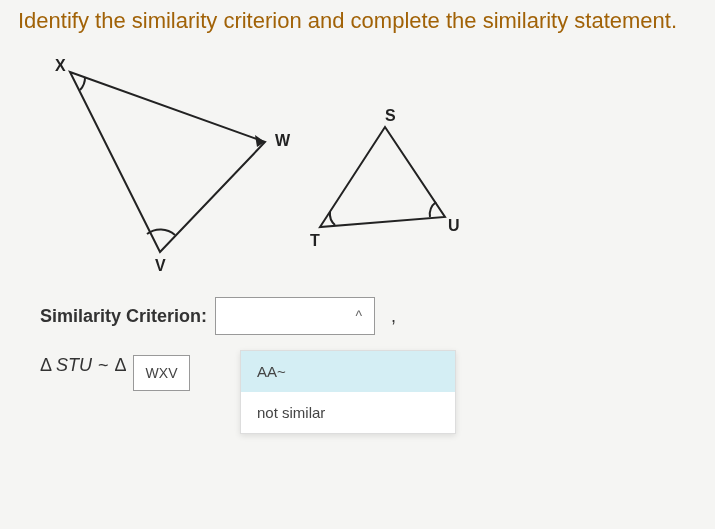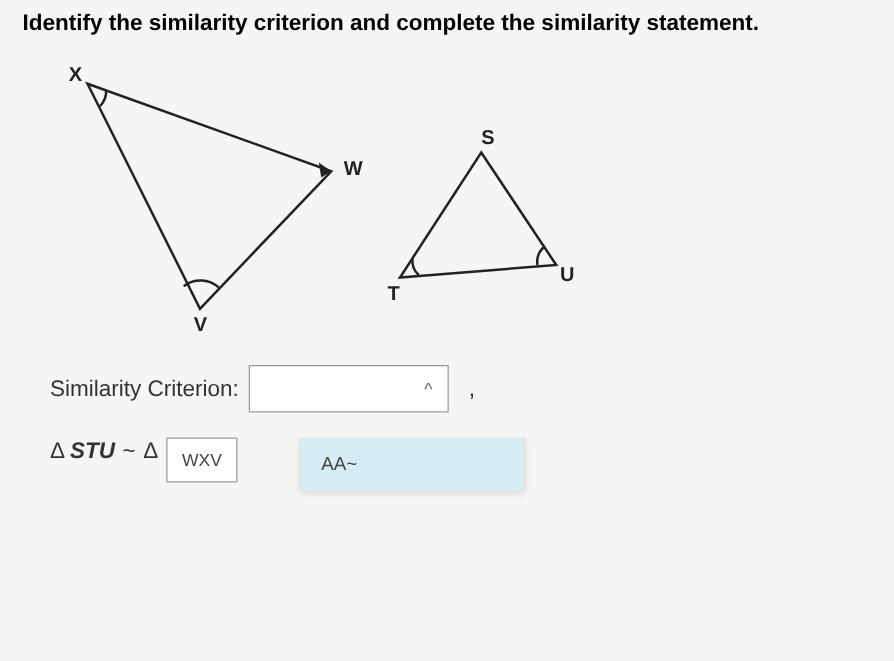--- a/index.html
+++ b/index.html
@@ -10,23 +10,23 @@
     body {
       width: 715px;
       height: 529px;
       background: #f5f5f3;
       font-family: Arial, sans-serif;
       position: relative;
       color: #2a2a2a;
     }
     .header {
       padding: 8px 18px;
-      font-size: 18px;
-      font-weight: 700;
-      color: #000000;
+      font-size: 22px;
+      font-weight: 400;
+      color: #a16207;
     }
     .triangles-area {
       position: relative;
       height: 240px;
       margin-left: 40px;
       margin-top: 5px;
     }
     .triangle-large {
       position: absolute;
       left: 10px;
@@ -46,20 +46,21 @@
     .criterion-row {
       margin-left: 40px;
       margin-top: 10px;
       display: flex;
       align-items: center;
       gap: 8px;
     }
     .criterion-label {
       font-size: 18px;
       color: #333;
+      font-weight: bold;
     }
     .dropdown-box {
       width: 160px;
       height: 38px;
       border: 1px solid #999;
       background: #fff;
       display: flex;
       align-items: center;
       justify-content: flex-end;
       padding-right: 12px;
@@ -96,21 +97,21 @@
       color: #444;
       height: 36px;
       display: flex;
       align-items: center;
       min-width: 50px;
     }
     .dropdown-list {
       position: absolute;
       left: 240px;
       top: 350px;
-      width: 180px;
+      width: 216px;
       background: #fff;
       border: 1px solid #ddd;
       box-shadow: 0 2px 6px rgba(0,0,0,0.1);
     }
     .dropdown-item {
       padding: 12px 16px;
       font-size: 15px;
       color: #444;
       cursor: pointer;
     }
@@ -157,22 +158,23 @@
   <span class="criterion-label">Similarity Criterion:</span>
   <div class="dropdown-box">
     <span class="dropdown-arrow">^</span>
   </div>
   <span class="comma">,</span>
 </div>
 
 <div class="similarity-row">
   <span class="delta-text">
     <span>Δ</span>
-      <span style="font-style:italic;font-weight:bold;">STU</span>
+      <span style="font-style:italic;">STU</span>
   </span>
   <span class="delta-text">~</span>
   <span class="delta-text">Δ</span>
   <div class="answer-box">WXV</div>
 </div>
 
 <div class="dropdown-list">
   <div class="dropdown-item highlighted">AA~</div>
+  <div class="dropdown-item">not similar</div>
 </div>
 
 </body></html>

